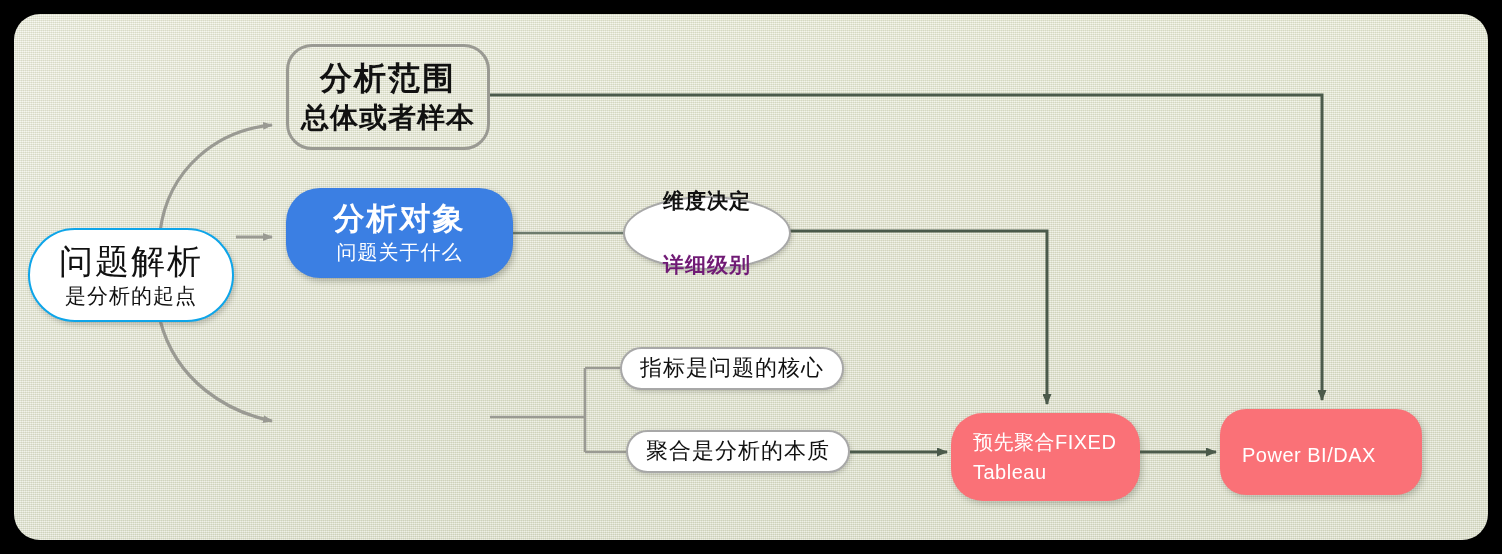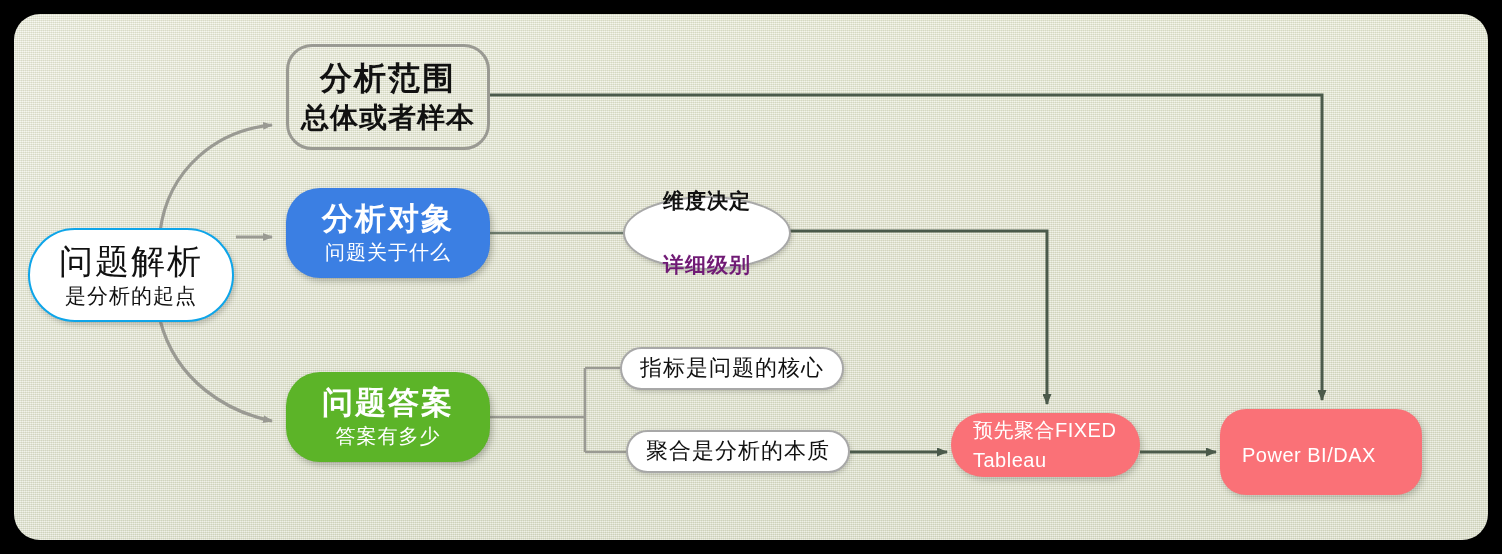--- a/index.html
+++ b/index.html
@@ -72,21 +72,21 @@
     left: 286px; top: 44px; width: 204px; height: 106px;
     background: transparent;
     border: 3px solid #9a9a93;
     border-radius: 26px;
   }
   #node-scope .t1 { font-size: 32px; font-weight: bold; color: #111111; letter-spacing: 2px; }
   #node-scope .t2 { font-size: 28px; font-weight: bold; color: #111111; margin-top: 5px; letter-spacing: 1px; }
 
   
   #node-object {
-    left: 286px; top: 188px; width: 204px; height: 90px;
+    left: 286px; top: 188px; width: 227px; height: 90px;
     background: #3b7fe3;
     border-radius: 34px;
     box-shadow: 2px 3px 6px rgba(80,85,70,0.38);
   }
   #node-object .t1 { font-size: 31px; font-weight: bold; color: #ffffff; letter-spacing: 2px; }
   #node-object .t2 { font-size: 20px; color: #ffffff; margin-top: 4px; letter-spacing: 1px; }
 
   
   #node-answer {
     left: 286px; top: 372px; width: 204px; height: 90px;
@@ -127,21 +127,21 @@
     align-items: flex-start;
     justify-content: center;
     padding-left: 22px;
     text-align: left;
     box-shadow: 2px 3px 6px rgba(80,85,70,0.30);
   }
   .pink .t1, .pink .t2 {
     font-size: 20px; color: #ffffff; letter-spacing: 0.5px;
   }
   .pink .t2 { margin-top: 7px; }
-  #node-fixed { left: 951px; top: 413px; width: 189px; height: 64px; border-radius: 32px; }
+  #node-fixed { left: 951px; top: 413px; width: 189px; height: 88px; border-radius: 32px; }
   #node-calc  { left: 1220px; top: 409px; width: 202px; height: 86px; }
 </style>
 </head>
 <body>
 
 <div id="frame">
   <div id="canvas"></div>
 
   <svg id="edges" viewBox="0 0 1502 554" xmlns="http://www.w3.org/2000/svg">
     <defs>
@@ -180,24 +180,20 @@
   <div class="node" id="node-scope">
     <span class="t1">分析范围</span>
     <span class="t2">总体或者样本</span>
   </div>
 
   <div class="node" id="node-object">
     <span class="t1">分析对象</span>
     <span class="t2">问题关于什么</span>
   </div>
 
-  <div class="node" id="node-answer">
-    <span class="t1">问题答案</span>
-    <span class="t2">答案有多少</span>
-  </div>
 
   <div class="node" id="node-dim">
     <span class="t1">维度决定</span>
     <span class="t2">详细级别</span>
   </div>
 
   <div class="node pill" id="node-metric">
     <span class="t1">指标是问题的核心</span>
   </div>
 

